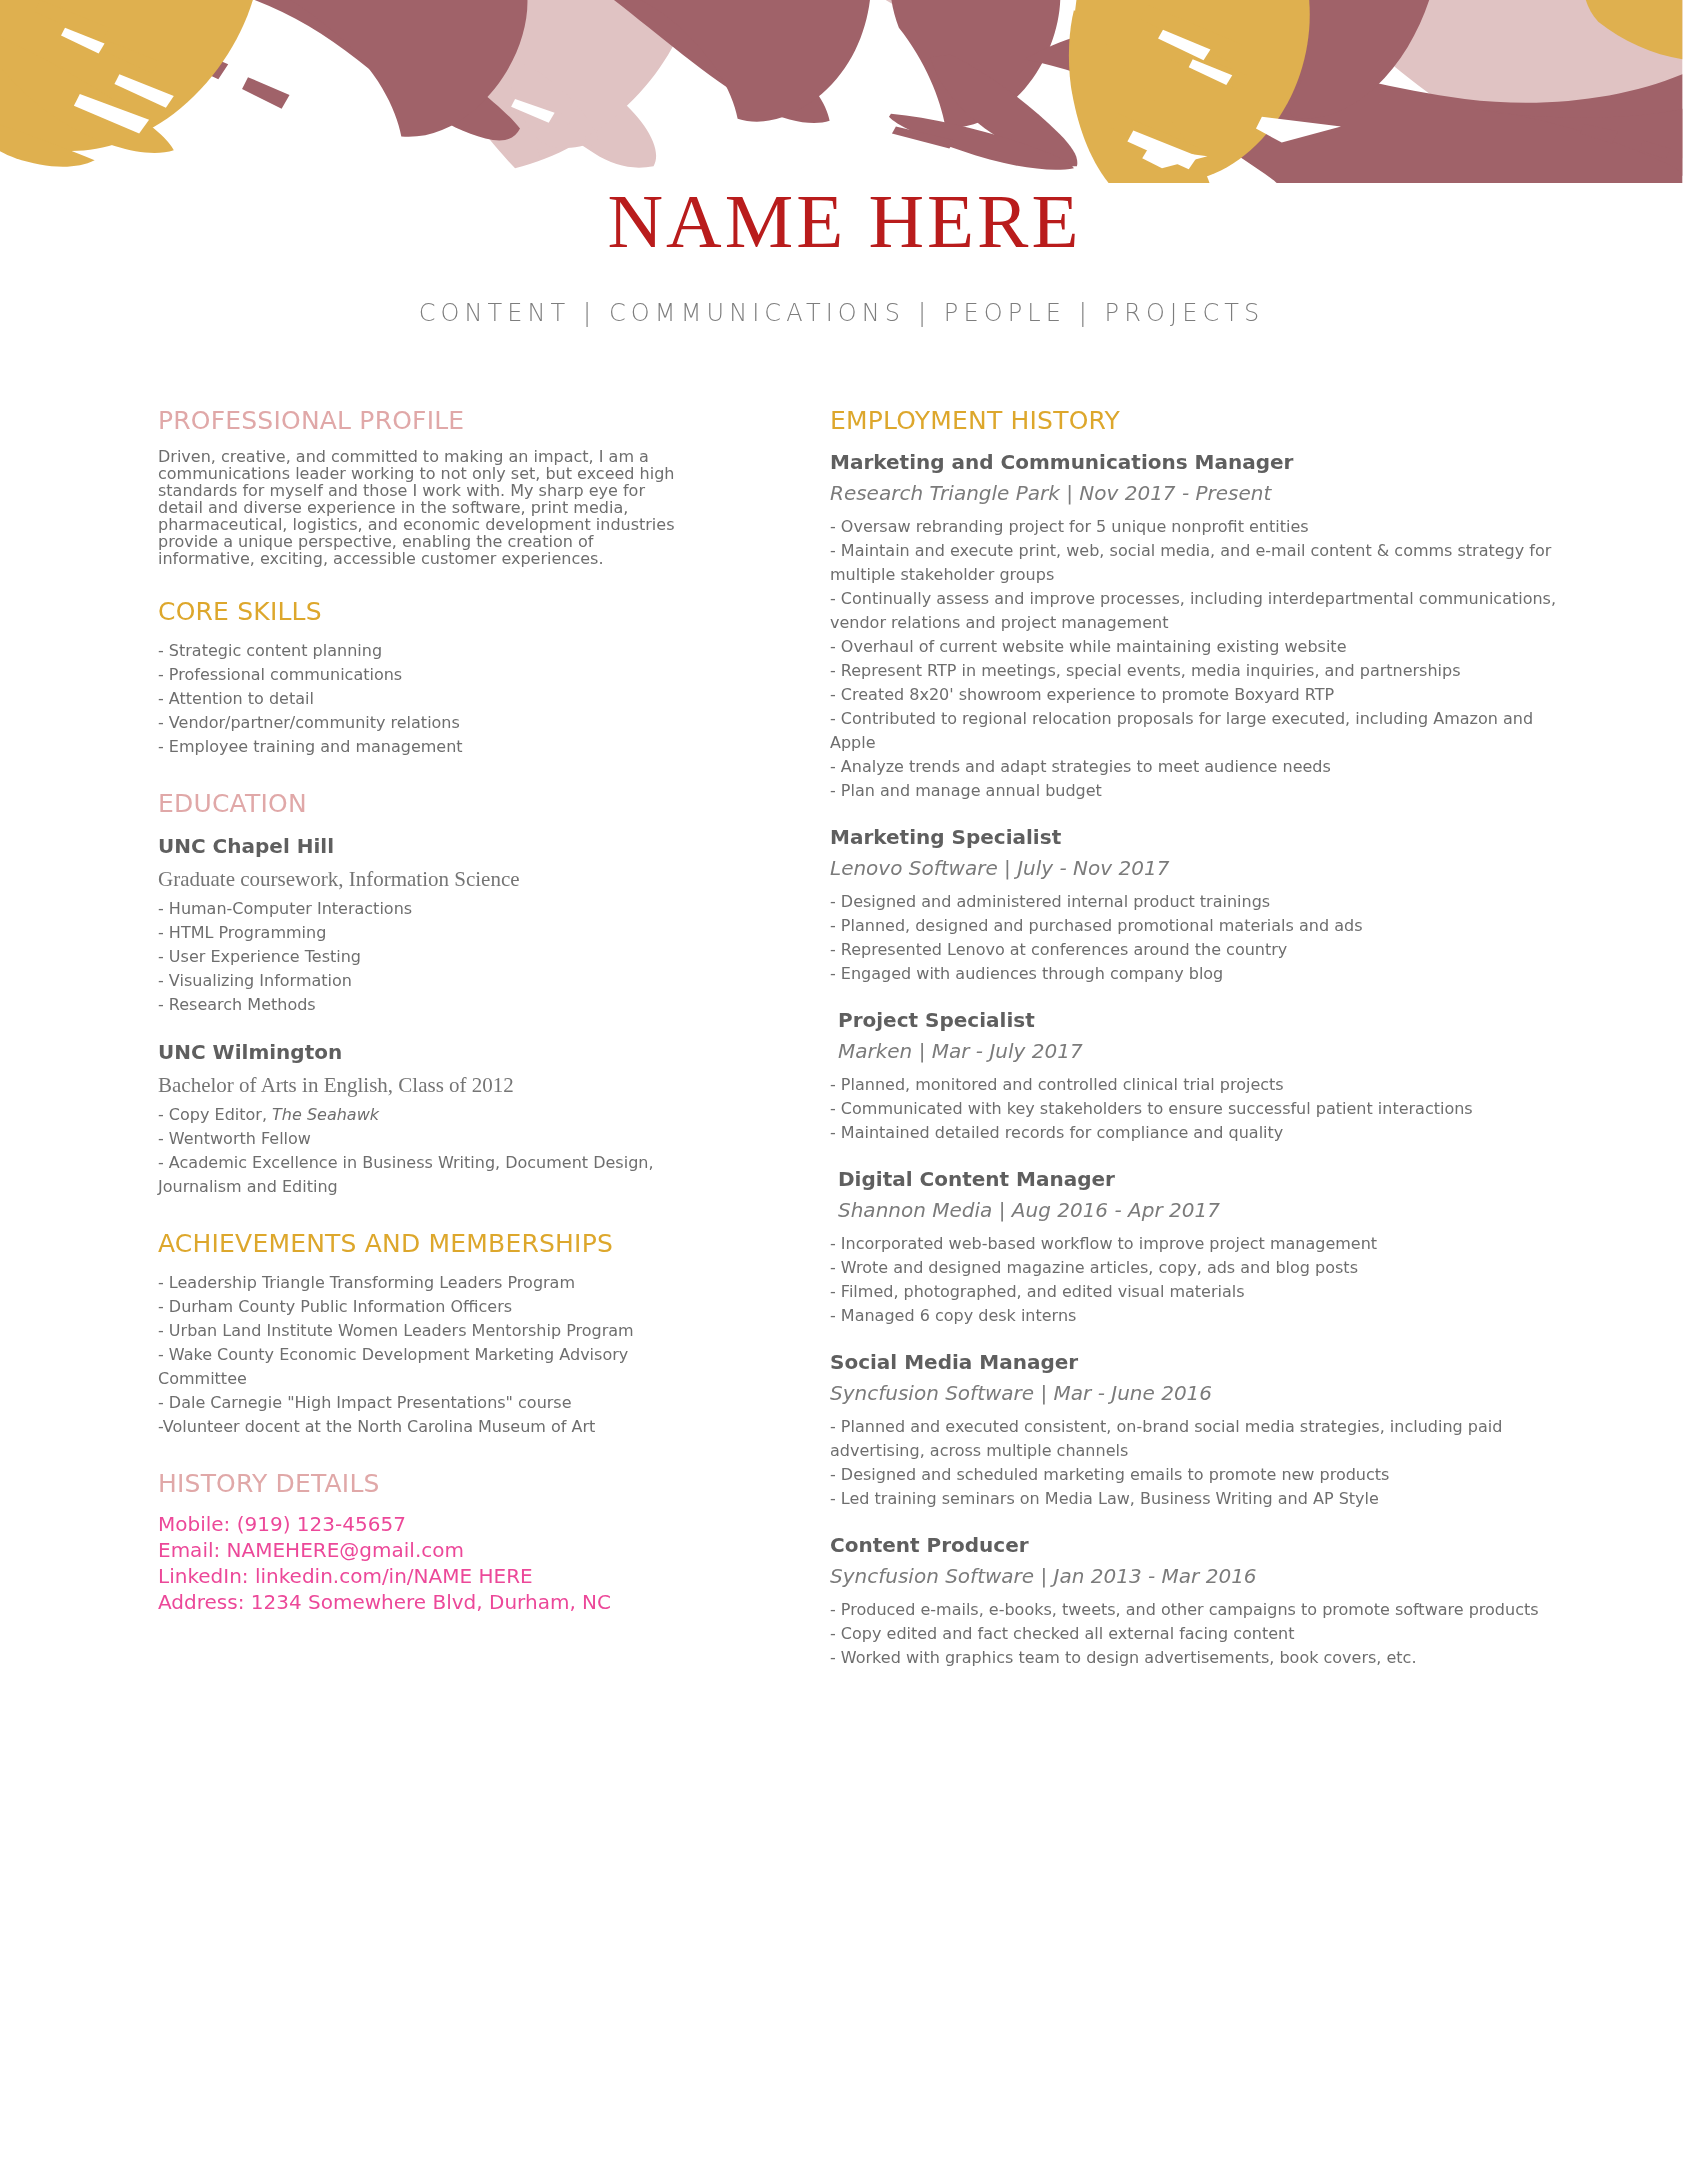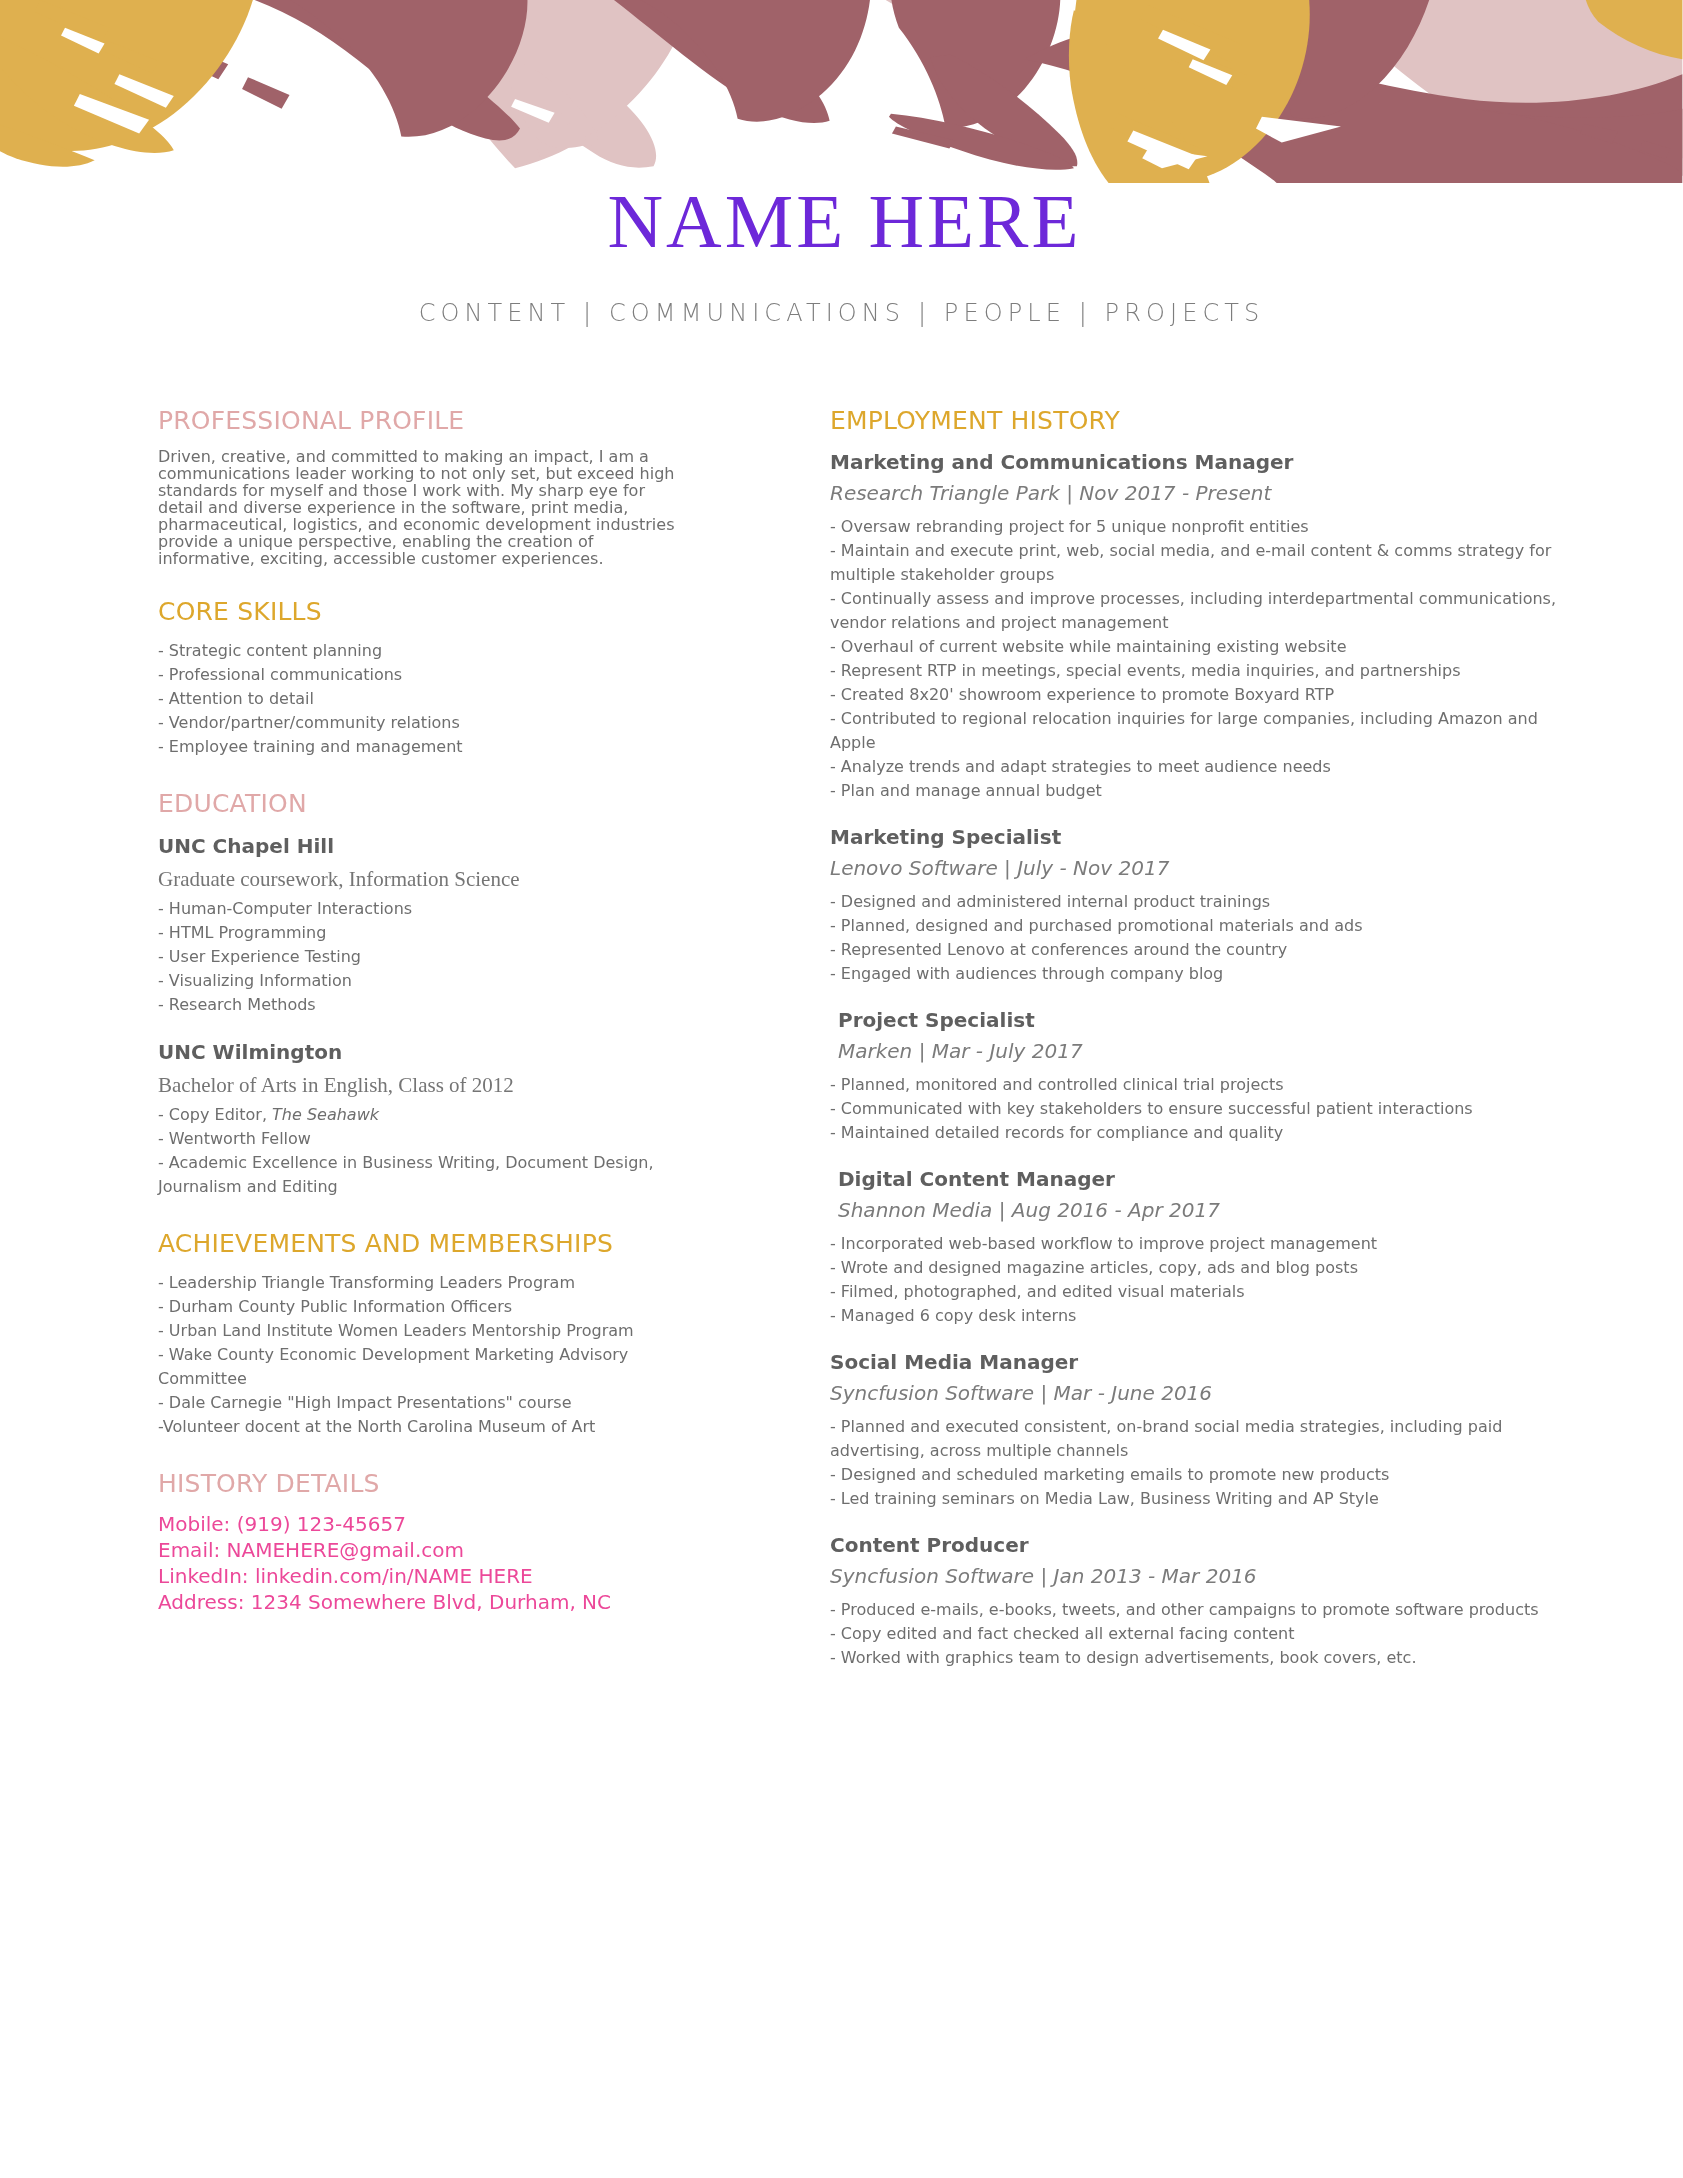--- a/index.html
+++ b/index.html
@@ -31,21 +31,21 @@
     top: 174px;
     left: 0;
     width: 1683px;
     text-align: center;
   }
   .name-title {
     font-family: "Liberation Serif", "DejaVu Serif", serif;
     font-size: 77px;
     line-height: 95px;
     letter-spacing: 3px;
-    color: #6d28d9;
+    color: #b91c1c;
     font-weight: 400;
     margin: 0;
     padding-left: 6px;
   }
   .name-subtitle {
     font-family: "DejaVu Sans", sans-serif;
     font-size: 24px;
     line-height: 32px;
     letter-spacing: 5.1px;
     color: #7d7d7d;
@@ -298,21 +298,21 @@
     <div class="job">
       <div class="job-title">Marketing and Communications Manager</div>
       <div class="job-meta">Research Triangle Park | Nov 2017 - Present</div>
       <ul class="bullet-list">
         <li>- Oversaw rebranding project for 5 unique nonprofit entities</li>
         <li>- Maintain and execute print, web, social media, and e-mail content &amp; comms strategy for multiple stakeholder groups</li>
         <li>- Continually assess and improve processes, including interdepartmental communications, vendor relations and project management</li>
         <li>- Overhaul of current website while maintaining existing website</li>
         <li>- Represent RTP in meetings, special events, media inquiries, and partnerships</li>
         <li>- Created 8x20' showroom experience to promote Boxyard RTP</li>
-        <li>- Contributed to regional relocation inquiries for large companies, including Amazon and Apple</li>
+        <li>- Contributed to regional relocation proposals for large executed, including Amazon and Apple</li>
         <li>- Analyze trends and adapt strategies to meet audience needs</li>
         <li>- Plan and manage annual budget</li>
       </ul>
     </div>
 
     <div class="job">
       <div class="job-title">Marketing Specialist</div>
       <div class="job-meta">Lenovo Software | July - Nov 2017</div>
       <ul class="bullet-list">
         <li>- Designed and administered internal product trainings</li>

